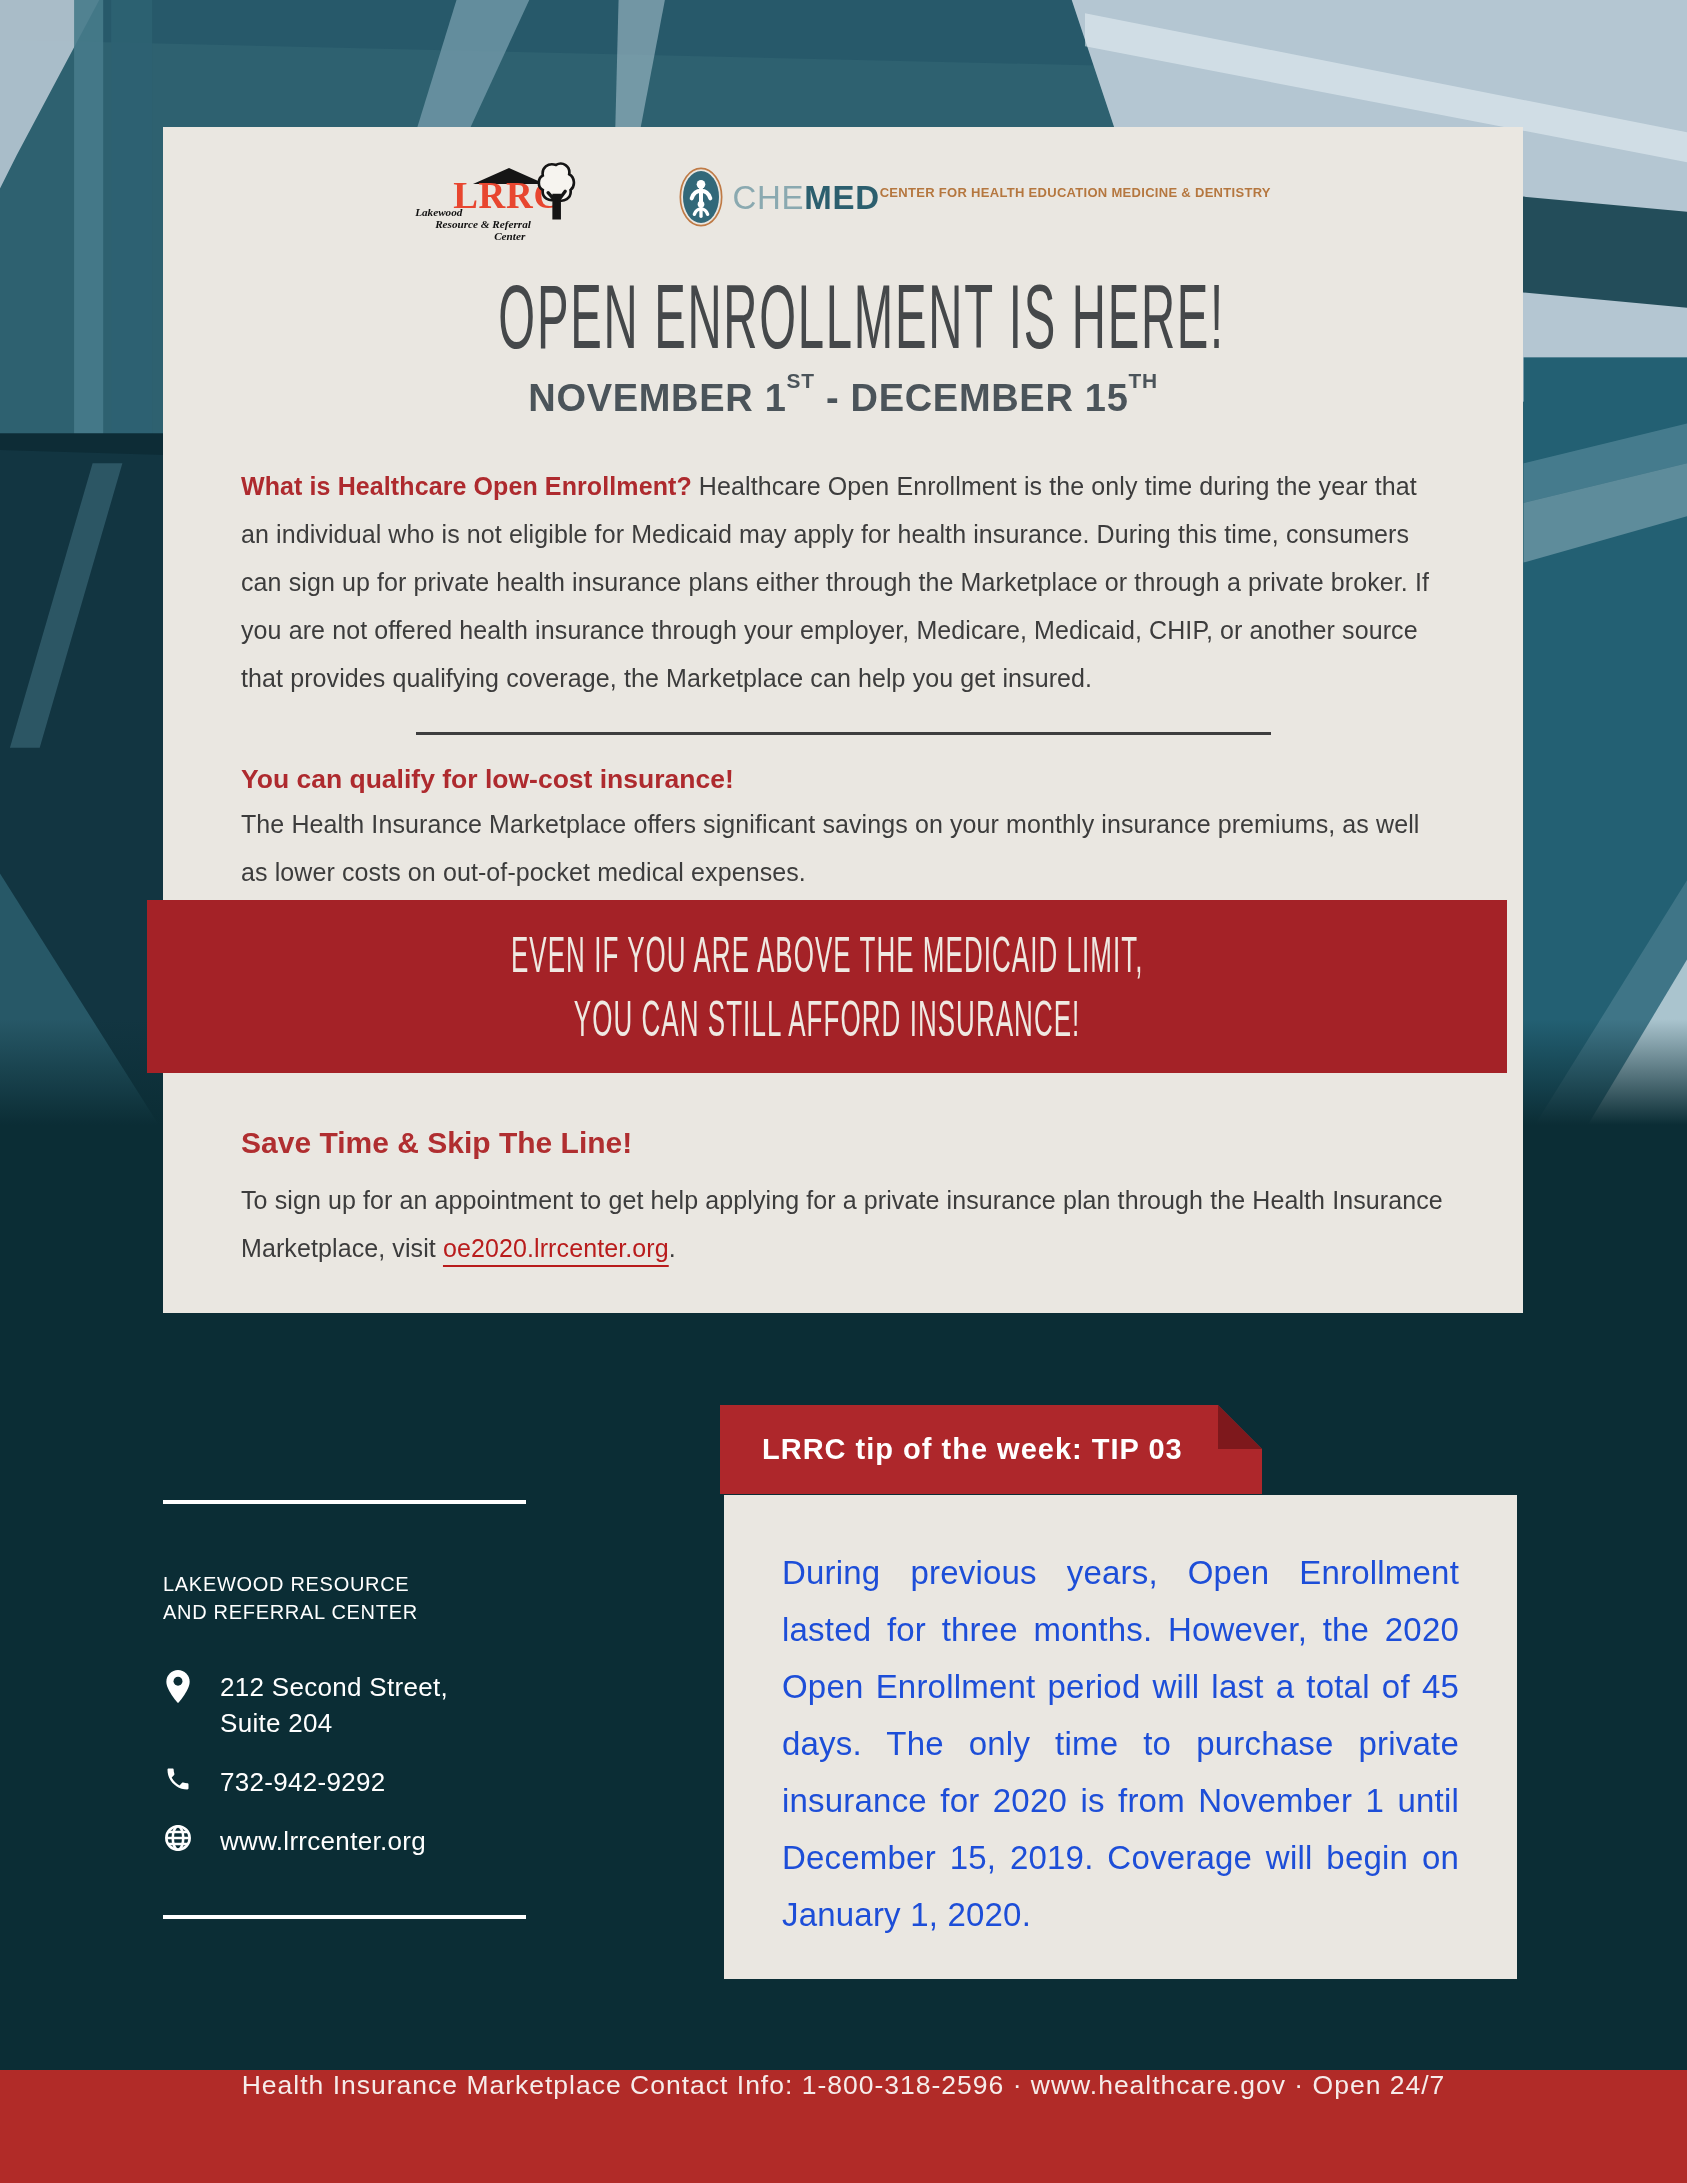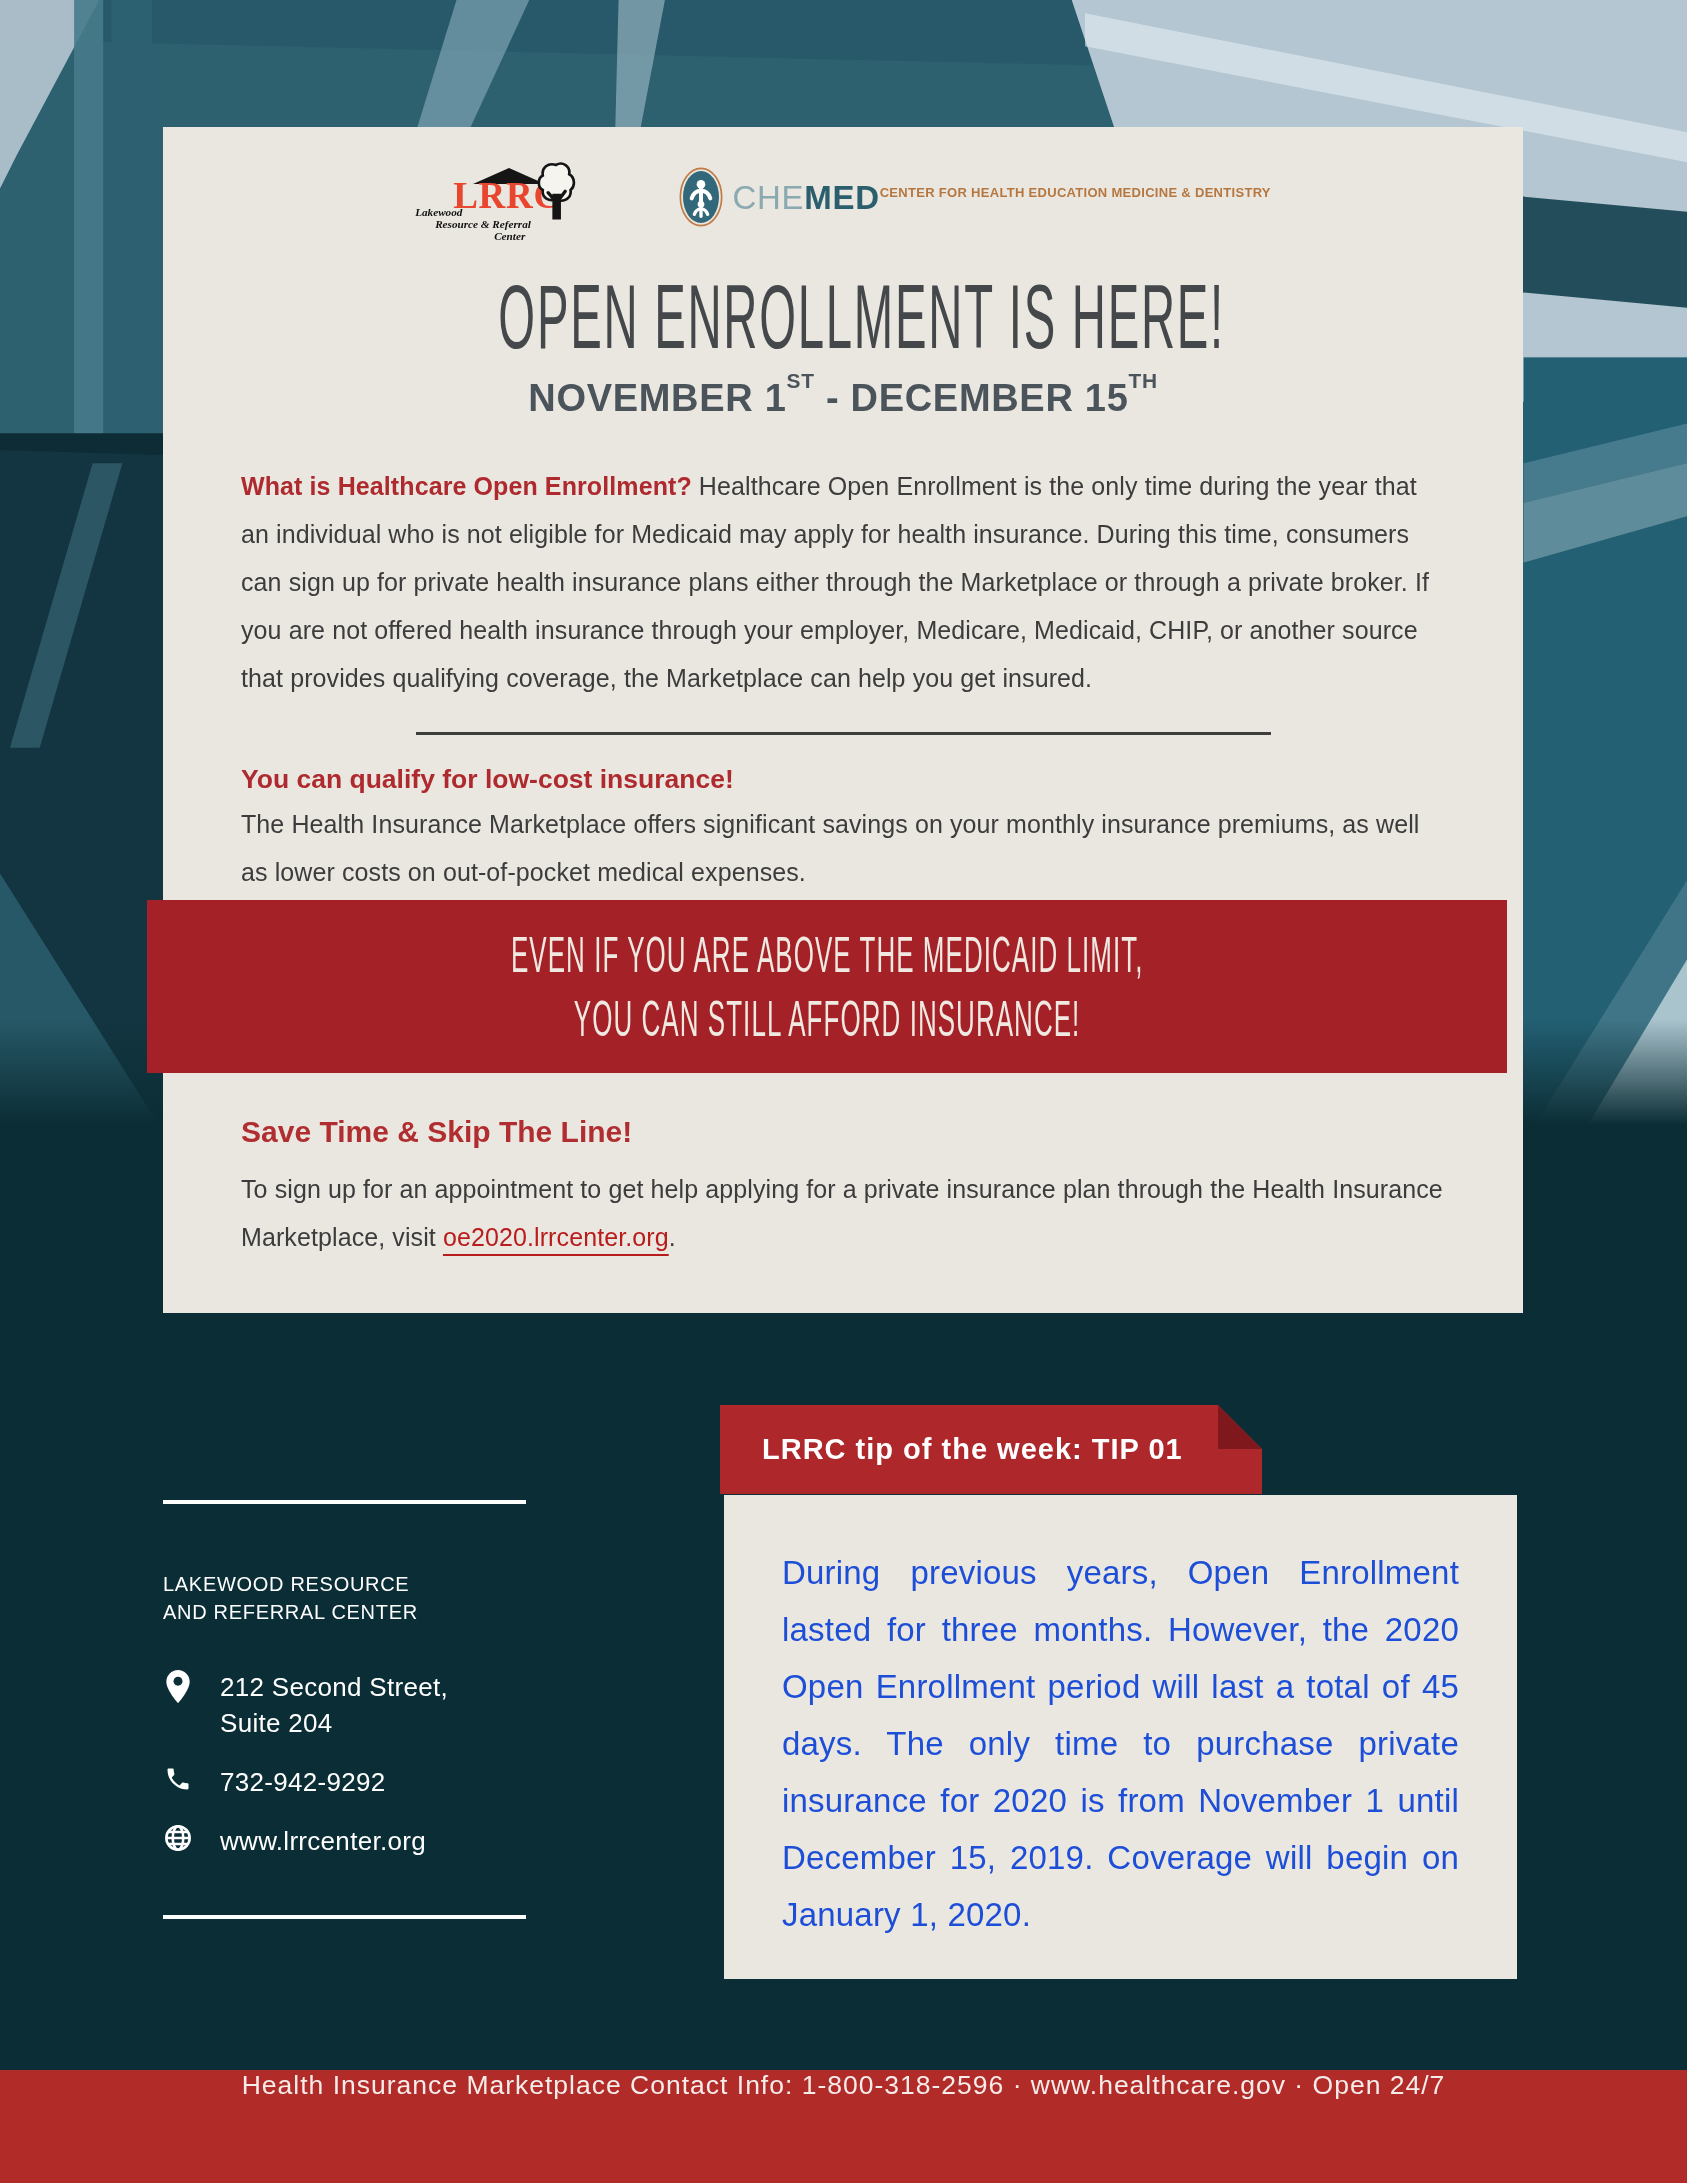--- a/index.html
+++ b/index.html
@@ -54,21 +54,21 @@
   .qualify-h{margin:29px 78px 0;font-size:26.5px;font-weight:700;color:#ae2a2e;}
   .qualify-p{margin:5.3px 78px 0;}
   
   .banner{position:absolute;left:147px;top:900px;width:1360px;height:173px;
     background:#a42227;display:flex;flex-direction:column;justify-content:center;
     align-items:center;}
   .banner-line{font-size:50px;font-weight:400;color:#efe9e2;letter-spacing:2px;
     line-height:64px;white-space:nowrap;}
   
   .card-bot{position:absolute;left:0;top:946px;width:100%;box-sizing:border-box;
-    padding:1px 78px;}
+    padding:12px 78px;}
   .save-h{margin-top:41px;font-size:30px;font-weight:700;color:#b02e30;}
   .save-p{margin-top:16px;font-size:25px;line-height:48px;color:#3c3c3c;letter-spacing:0.1px;}
   .save-link{color:#b91c1c;text-decoration:underline;text-decoration-thickness:2px;
     text-underline-offset:8px;}
   
   .tip-tab{position:absolute;left:720px;top:1405px;width:542px;height:89px;
     background:#ae272b;color:#fff;font-size:29px;font-weight:700;letter-spacing:1px;
     line-height:89px;padding-left:42px;box-sizing:border-box;
     clip-path:polygon(0 0,calc(100% - 44px) 0,100% 44px,100% 100%,0 100%);}
   .tip-fold{position:absolute;right:0;top:0;width:44px;height:44px;background:#7e181c;
@@ -181,21 +181,21 @@
       <div class="save-h">Save Time &amp; Skip The Line!</div>
       <p class="save-p"><span>To sign up for an appointment to get help applying for a private insurance plan through the Health Insurance Marketplace, visit </span><a class="save-link">oe2020.lrrcenter.org</a><span>.</span></p>
     </div>
   </div>
 
   <div class="banner">
     <div class="squish banner-line">EVEN IF YOU ARE ABOVE THE MEDICAID LIMIT,</div>
     <div class="squish banner-line">YOU CAN STILL AFFORD INSURANCE!</div>
   </div>
 
-  <div class="tip-tab"><span>LRRC tip of the week: TIP 01</span>
+  <div class="tip-tab"><span>LRRC tip of the week: TIP 03</span>
     <div class="tip-fold"></div>
   </div>
   <div class="tip-box">
     <p class="tip-text" style="margin:0">During previous years, Open Enrollment lasted for three months. However, the 2020 Open Enrollment period will last a total of 45 days. The only time to purchase private insurance for 2020 is from November 1 until December 15, 2019. Coverage will begin on January 1, 2020.</p>
   </div>
 
   <div class="sidebar">
     <hr class="side-rule">
     <div class="org-name">
       <div>LAKEWOOD RESOURCE</div>

